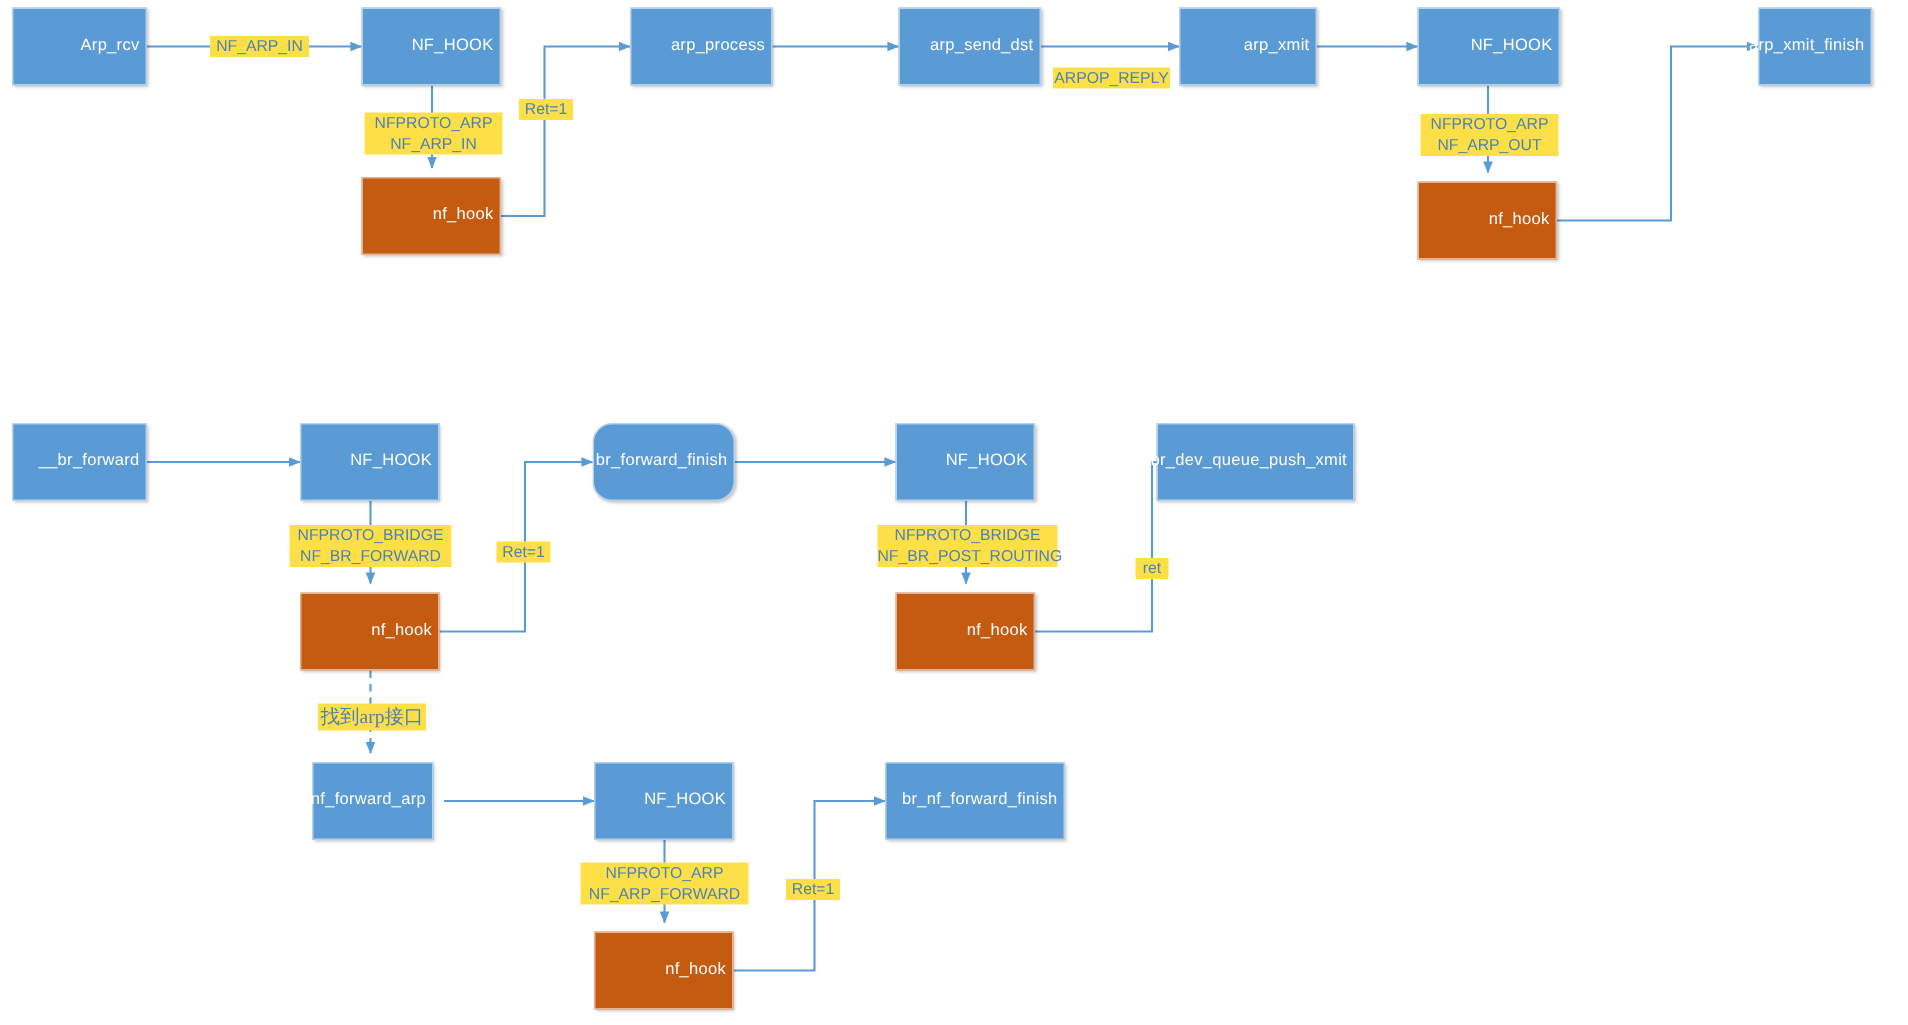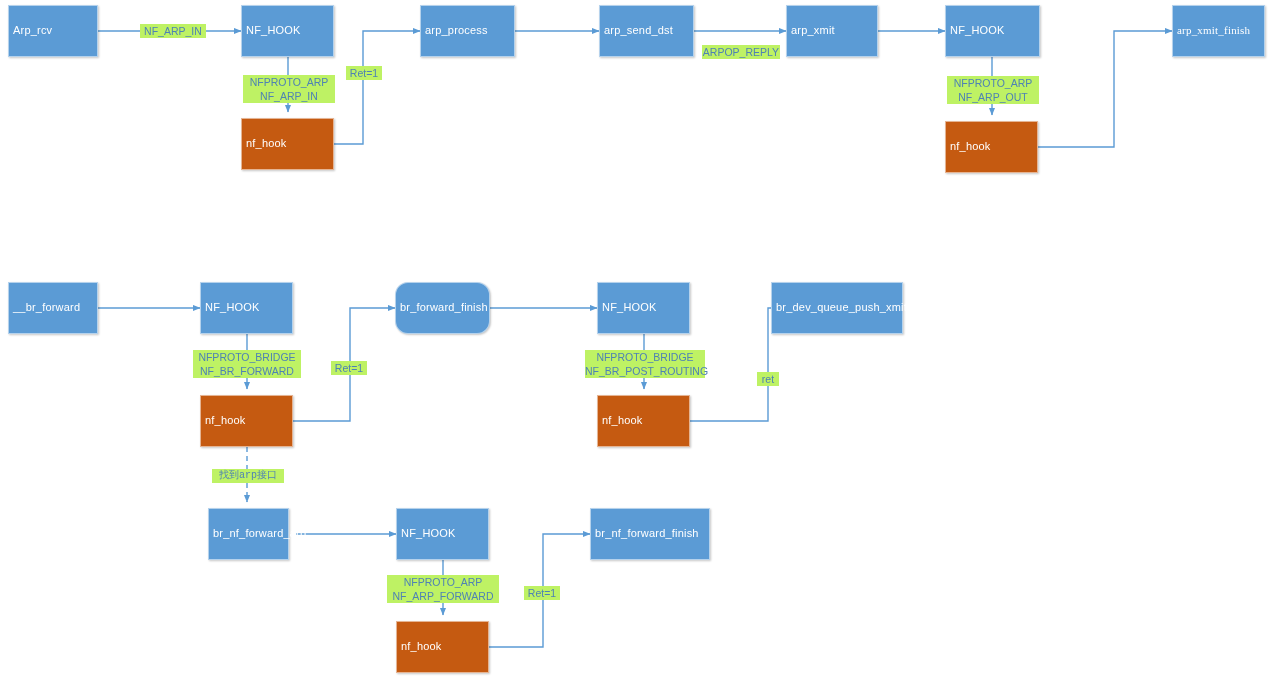--- a/index.html
+++ b/index.html
@@ -21,46 +21,46 @@
     top: 0;
     width: 1272px;
     height: 683px;
     pointer-events: none;
   }
   .node {
     position: absolute;
     box-sizing: border-box;
     display: flex;
     align-items: center;
-    justify-content: flex-start;
+    justify-content: flex-end;
     text-align: center;
     color: #ffffff;
     font-size: 11px;
     line-height: 1.25;
     letter-spacing: 0.2px;
     border: 1px solid rgba(255,255,255,0.55);
     box-shadow: 1px 1px 2px rgba(0,0,0,0.22);
     padding: 2px 4px;
   }
   .node.blue  { background: #5B9BD5; }
   .node.orange{ background: #C55A11; }
 
   .edge-label {
     position: absolute;
     color: #4E82B4;
     font-size: 10.5px;
     line-height: 1.35;
     white-space: pre;
     text-align: center;
-    background: #bef264;
+    background: #fde047;
     pointer-events: none;
   }
   .edge-label.cjk {
-    font-family: Liberation Mono, monospace;
-    font-size: 10px;
+    font-family: Liberation Serif, serif;
+    font-size: 13px;
   }
 </style>
 </head>
 <body>
 
 <div id="canvas">
 
   <svg id="wires" viewBox="0 0 1272 683" xmlns="http://www.w3.org/2000/svg">
     <defs>
       <marker id="ah" markerWidth="9" markerHeight="9" refX="7.4" refY="3.2" orient="auto" markerUnits="userSpaceOnUse">
@@ -105,21 +105,21 @@
       </div>
       <div class="node blue" style="left: 599px; top: 5px; width: 95px; height: 52px;">
         <span>arp_send_dst</span>
       </div>
       <div class="node blue" style="left: 786px; top: 5px; width: 92px; height: 52px;">
         <span>arp_xmit</span>
       </div>
       <div class="node blue" style="left: 945px; top: 5px; width: 95px; height: 52px;">
         <span>NF_HOOK</span>
       </div>
-      <div class="node blue" style="left: 1172px; top: 5px; width: 93px; height: 52px; font-family: Liberation Serif, serif;">
+      <div class="node blue" style="left: 1172px; top: 5px; width: 76px; height: 52px;">
         <span>arp_xmit_finish</span>
       </div>
       <div class="node orange" style="left: 241px; top: 118px; width: 93px; height: 52px;">
         <span>nf_hook</span>
       </div>
       <div class="node orange" style="left: 945px; top: 121px; width: 93px; height: 52px;">
         <span>nf_hook</span>
       </div>
       <div class="node blue" style="left: 8px; top: 282px; width: 90px; height: 52px;">
         <span>__br_forward</span>

